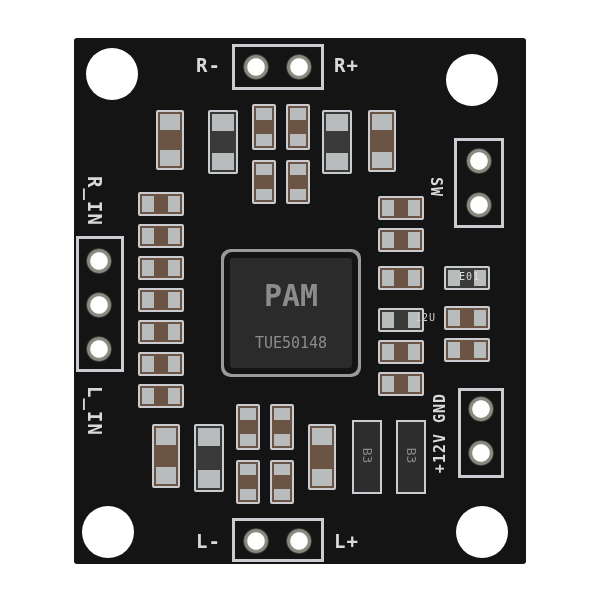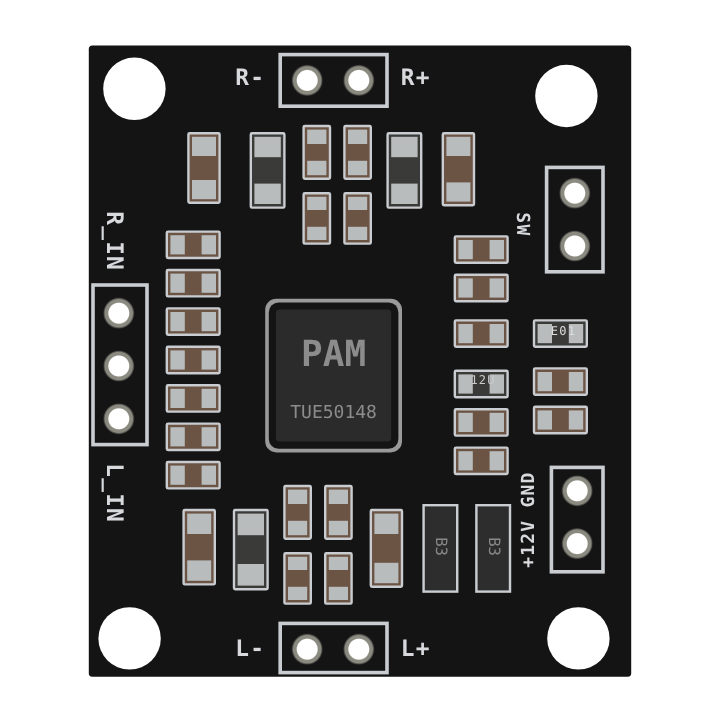--- a/index.html
+++ b/index.html
@@ -8,21 +8,21 @@
   .hole{position:absolute;width:52px;height:52px;border-radius:50%;background:#fff;}
   .silk{position:absolute;border:3px solid #c9ccd0;box-sizing:border-box;}
   .label{position:absolute;color:#d7d9dc;font-size:19px;font-weight:bold;letter-spacing:1px;}
   .pad{position:absolute;width:26px;height:26px;border-radius:50%;background:radial-gradient(circle,#ffffff 0 45%,#8a8a80 50% 62%,#2a2a2a 70%);}
   .smd{position:absolute;background:#3a3a38;border-radius:2px;box-sizing:border-box;border:2px solid #c9ccd0;}
   .smd::before,.smd::after{content:"";position:absolute;left:2px;right:2px;height:28%;background:#b9bcbc;}
   .smd::before{top:2px}.smd::after{bottom:2px}
   .smd.h::before,.smd.h::after{top:2px;bottom:2px;height:auto;width:28%;}
   .smd.h::before{left:2px;right:auto}.smd.h::after{right:2px;left:auto}
   .cap{background:#6b5444;}
-  .chip{position:absolute;left:230px;top:258px;width:96px;height:110px;background:#2b2b2b;border-radius:3px;
+  .chip{position:absolute;left:230px;top:258px;width:122px;height:110px;background:#2b2b2b;border-radius:3px;
         box-shadow:0 0 0 6px #141414,0 0 0 9px #9a9a9a;}
   .chip-text{position:absolute;color:#8c8c8c;text-align:center;width:100%;}
   .diode{position:absolute;width:30px;height:74px;background:#2d2d2d;border:2px solid #c9ccd0;box-sizing:border-box;}
   .diode span{position:absolute;top:26px;left:0;right:0;text-align:center;color:#888;font-size:13px;transform:rotate(90deg);}
 </style>
 </head>
 <body>
 
 <div class="board"></div>
 
@@ -81,21 +81,21 @@
 <div class="smd h cap" style="left:138px;top:320px;width:46px;height:24px;"></div>
 <div class="smd h cap" style="left:138px;top:352px;width:46px;height:24px;"></div>
 <div class="smd h cap" style="left:138px;top:384px;width:46px;height:24px;"></div>
 
 <div class="smd h cap" style="left:378px;top:196px;width:46px;height:24px;"></div>
 <div class="smd h cap" style="left:378px;top:228px;width:46px;height:24px;"></div>
 <div class="smd h cap" style="left:378px;top:266px;width:46px;height:24px;"></div>
 <div class="smd h" style="left:378px;top:308px;width:46px;height:24px;"></div>
 <div class="smd h cap" style="left:378px;top:340px;width:46px;height:24px;"></div>
 <div class="smd h cap" style="left:378px;top:372px;width:46px;height:24px;"></div>
-<div class="label" style="left:392px;top:312px;font-size:10px;font-weight:normal;color:#ccc;">12U</div>
+<div class="label" style="left:415px;top:312px;font-size:10px;font-weight:normal;color:#ccc;">12U</div>
 
 <div class="smd h" style="left:444px;top:266px;width:46px;height:24px;"></div>
 <div class="label" style="left:459px;top:271px;font-size:10px;font-weight:normal;color:#ddd;">E01</div>
 <div class="smd h cap" style="left:444px;top:306px;width:46px;height:24px;"></div>
 <div class="smd h cap" style="left:444px;top:338px;width:46px;height:24px;"></div>
 
 <div class="smd cap" style="left:152px;top:424px;width:28px;height:64px;"></div>
 <div class="smd" style="left:194px;top:424px;width:30px;height:68px;"></div>
 <div class="smd cap" style="left:236px;top:404px;width:24px;height:46px;"></div>
 <div class="smd cap" style="left:270px;top:404px;width:24px;height:46px;"></div>

